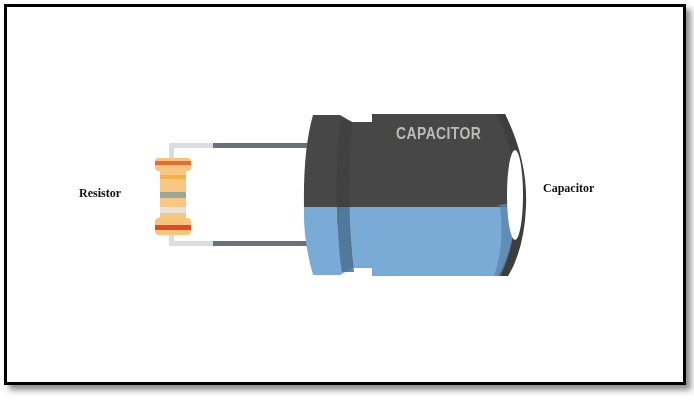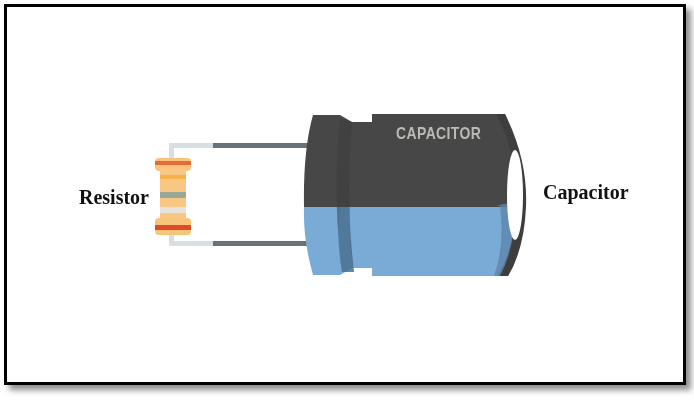--- a/index.html
+++ b/index.html
@@ -4,21 +4,21 @@
 <style>
   html, body { margin: 0; padding: 0; background: #ffffff; }
   body { width: 694px; height: 403px; position: relative; overflow: hidden; }
   .frame {
     position: absolute; left: 4px; top: 4px; width: 676px; height: 375px;
     border: 3px solid #000000; background: #ffffff;
     box-shadow: 5px 5px 6px rgba(0,0,0,0.45);
   }
   .label {
     position: absolute; font-family: "Liberation Serif", "DejaVu Serif", serif;
-    font-weight: bold; font-size: 20px; color: #111111; white-space: nowrap;
+    font-weight: bold; font-size: 12px; color: #111111; white-space: nowrap;
   }
   .lead { position: absolute; height: 5px; }
   svg { position: absolute; left: 0; top: 0; }
   .cap-text {
     position: absolute; font-family: "Liberation Sans", "DejaVu Sans", sans-serif;
     font-weight: bold; font-size: 17px; color: #b9bcb6; letter-spacing: 0.5px;
     transform: scaleX(0.82); transform-origin: left center;
   }
 </style>
 </head>

